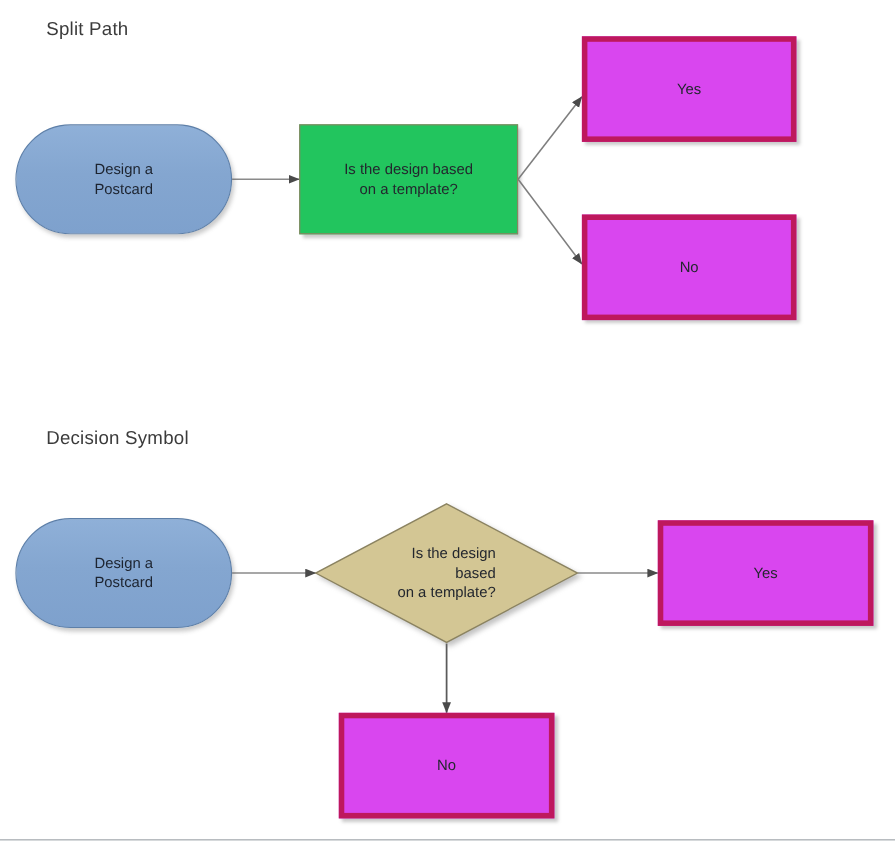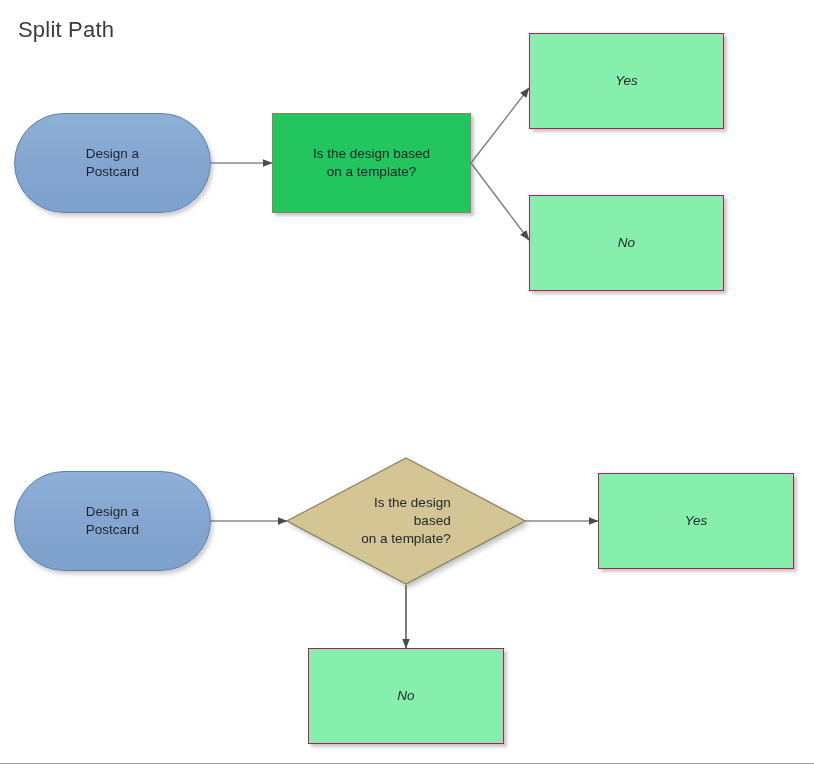--- a/index.html
+++ b/index.html
@@ -20,25 +20,26 @@
     position: absolute;
     left: 0;
     top: 0;
     width: 814px;
     height: 768px;
   }
 
   .section-title {
     position: absolute;
     font-family: "Liberation Sans", sans-serif;
-    font-size: 22px;
+    font-size: 17px;
     font-weight: 400;
     color: #3b3b3b;
     letter-spacing: 0.2px;
     white-space: nowrap;
+    margin-left: 24px;
   }
   #title-split-path { left: 18px; top: 17px; }
   #title-decision-symbol { left: 18px; top: 389px; }
 
   
   .node-label {
     position: absolute;
     left: 0;
     top: 0;
     width: 100%;
@@ -62,25 +63,24 @@
     border: 1px solid #5d7fa8;
     border-radius: 999px;
     box-shadow: 2px 3px 4px rgba(90,90,90,0.32);
     box-sizing: border-box;
   }
   .stadium .node-label { color: #1d2430; }
 
   
   .box {
     position: absolute;
-    background: #86efac;
-    border: 1px solid #be185d;
+    background: #d946ef;
+    border: 5px solid #be185d;
     box-shadow: 3px 3px 3px rgba(120,120,120,0.40);
     box-sizing: border-box;
-    font-style: italic;
   }
 
   
   .box-tan {
     position: absolute;
     background: #22c55e;
     border: 1px solid #8b8361;
     box-shadow: 3px 3px 3px rgba(120,120,120,0.40);
     box-sizing: border-box;
   }
@@ -149,20 +149,21 @@
   </div>
 
   <div class="box" style="left:529px; top:33px; width:195px; height:96px;">
     <div class="node-label">Yes</div>
   </div>
 
   <div class="box" style="left:529px; top:195px; width:195px; height:96px;">
     <div class="node-label">No</div>
   </div>
 
+  <div class="section-title" id="title-decision-symbol">Decision Symbol</div>
 
   <div class="stadium" style="left:14px; top:471px; width:197px; height:100px;">
     <div class="node-label">Design a
 Postcard</div>
   </div>
 
   <div class="diamond-wrap" style="left:286px; top:457px; width:240px; height:128px;">
     <svg width="240" height="128" viewBox="0 0 240 128" xmlns="http://www.w3.org/2000/svg">
       <polygon points="120,1 239,64 120,127 1,64" fill="#d3c694" stroke="#8b8361" stroke-width="1.2"></polygon>
     </svg>

